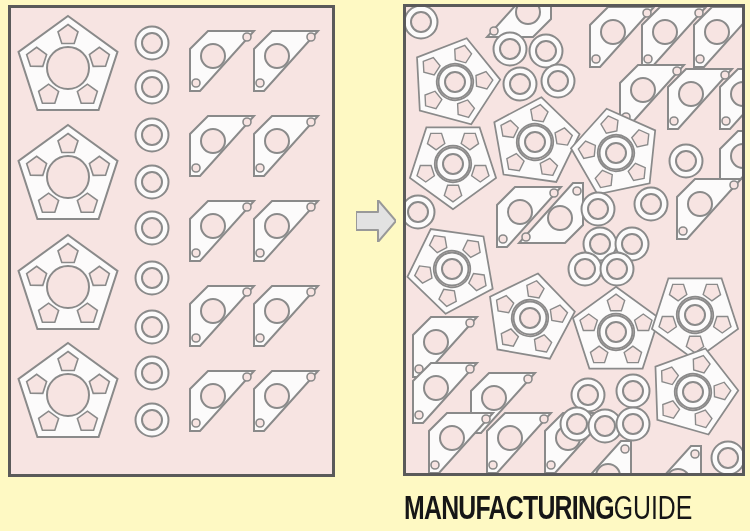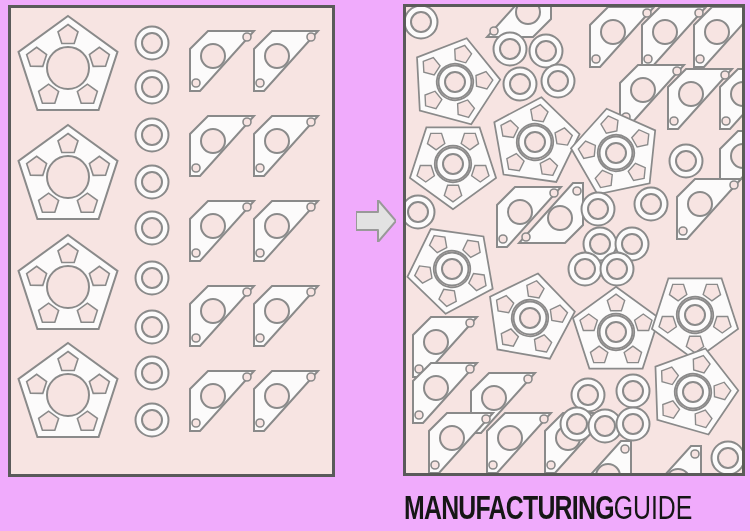--- a/index.html
+++ b/index.html
@@ -1,16 +1,16 @@
 <!DOCTYPE html>
 <html style="--pink: #f7e4e2; --part-fill: #fcfbfb; --outline: #8a8a8a; --border: #5a5a5a; --arrow-fill: #e2e2e2; --arrow-stroke: #999999; --logo-black: #161616;"><head>
 <meta charset="utf-8">
 <style>
   html,body{margin:0;padding:0;background:#ffffff;font-family:"Liberation Sans",sans-serif;}
-  .stage{position:relative;width:750px;height:531px;background:#f0abfc;overflow:hidden;}
+  .stage{position:relative;width:750px;height:531px;background:#fef9c3;overflow:hidden;}
   .panel{position:absolute;}
   .sheet-bg{fill:var(--pink);}
   .sheet-border{fill:none;stroke:var(--border);stroke-width:3;}
   .pfill{fill:var(--part-fill);stroke:var(--outline);stroke-width:2;}
   .phole{fill:var(--pink);stroke:var(--outline);stroke-width:2;}
   .pholesm{fill:var(--pink);stroke:var(--outline);stroke-width:1.6;}
   .arrow-shape{fill:var(--arrow-fill);stroke:var(--arrow-stroke);stroke-width:2;stroke-linejoin:round;}
   .logo{position:absolute;display:flex;align-items:center;}
   .logo-text{white-space:nowrap;transform:scaleX(0.73);transform-origin:left center;
              font-size:34px;line-height:48px;color:var(--logo-black);letter-spacing:-1px;}

